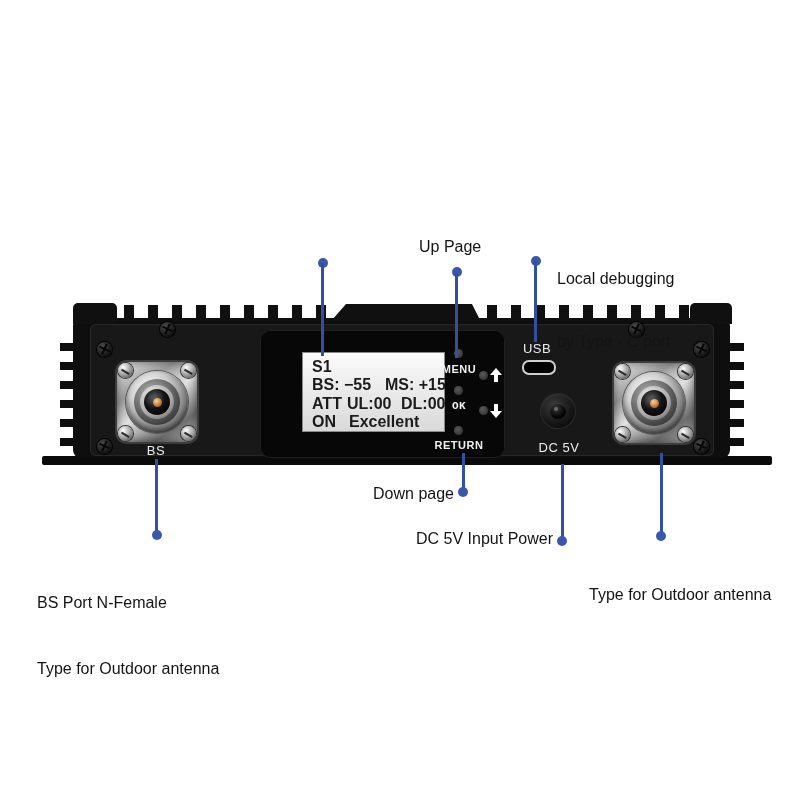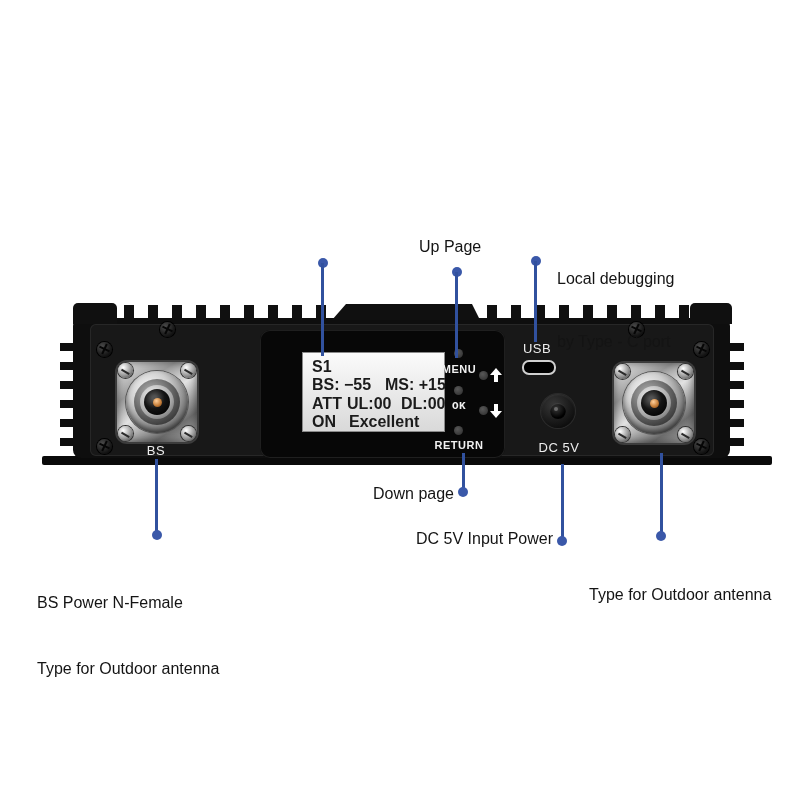--- a/index.html
+++ b/index.html
@@ -173,21 +173,21 @@
   <div class="clabel" style="left:557px;top:226px;">
     <div>Local debugging</div>
     <div>by Type - C port</div>
   </div>
   <div class="cdot" style="left:530.5px;top:256px;"></div>
   <div class="cline" style="left:534px;top:261px;height:81px;"></div>
 
   <div class="cline" style="left:155px;top:459px;height:75px;"></div>
   <div class="cdot" style="left:151.5px;top:530px;"></div>
   <div class="clabel" style="left:37px;top:548px;line-height:22px;">
-    <div>BS Power N-Female</div>
+    <div>BS Port N-Female</div>
     <div>Type for Outdoor antenna</div>
   </div>
 
   <div class="cline" style="left:462px;top:453px;height:37px;"></div>
   <div class="cdot" style="left:458px;top:487px;"></div>
   <div class="clabel" style="left:356px;top:483px;width:98px;text-align:right;">Down page</div>
 
   <div class="cline" style="left:561px;top:464px;height:75px;"></div>
   <div class="cdot" style="left:557px;top:536px;"></div>
   <div class="clabel" style="left:393px;top:528px;width:160px;text-align:right;">DC 5V Input Power</div>

